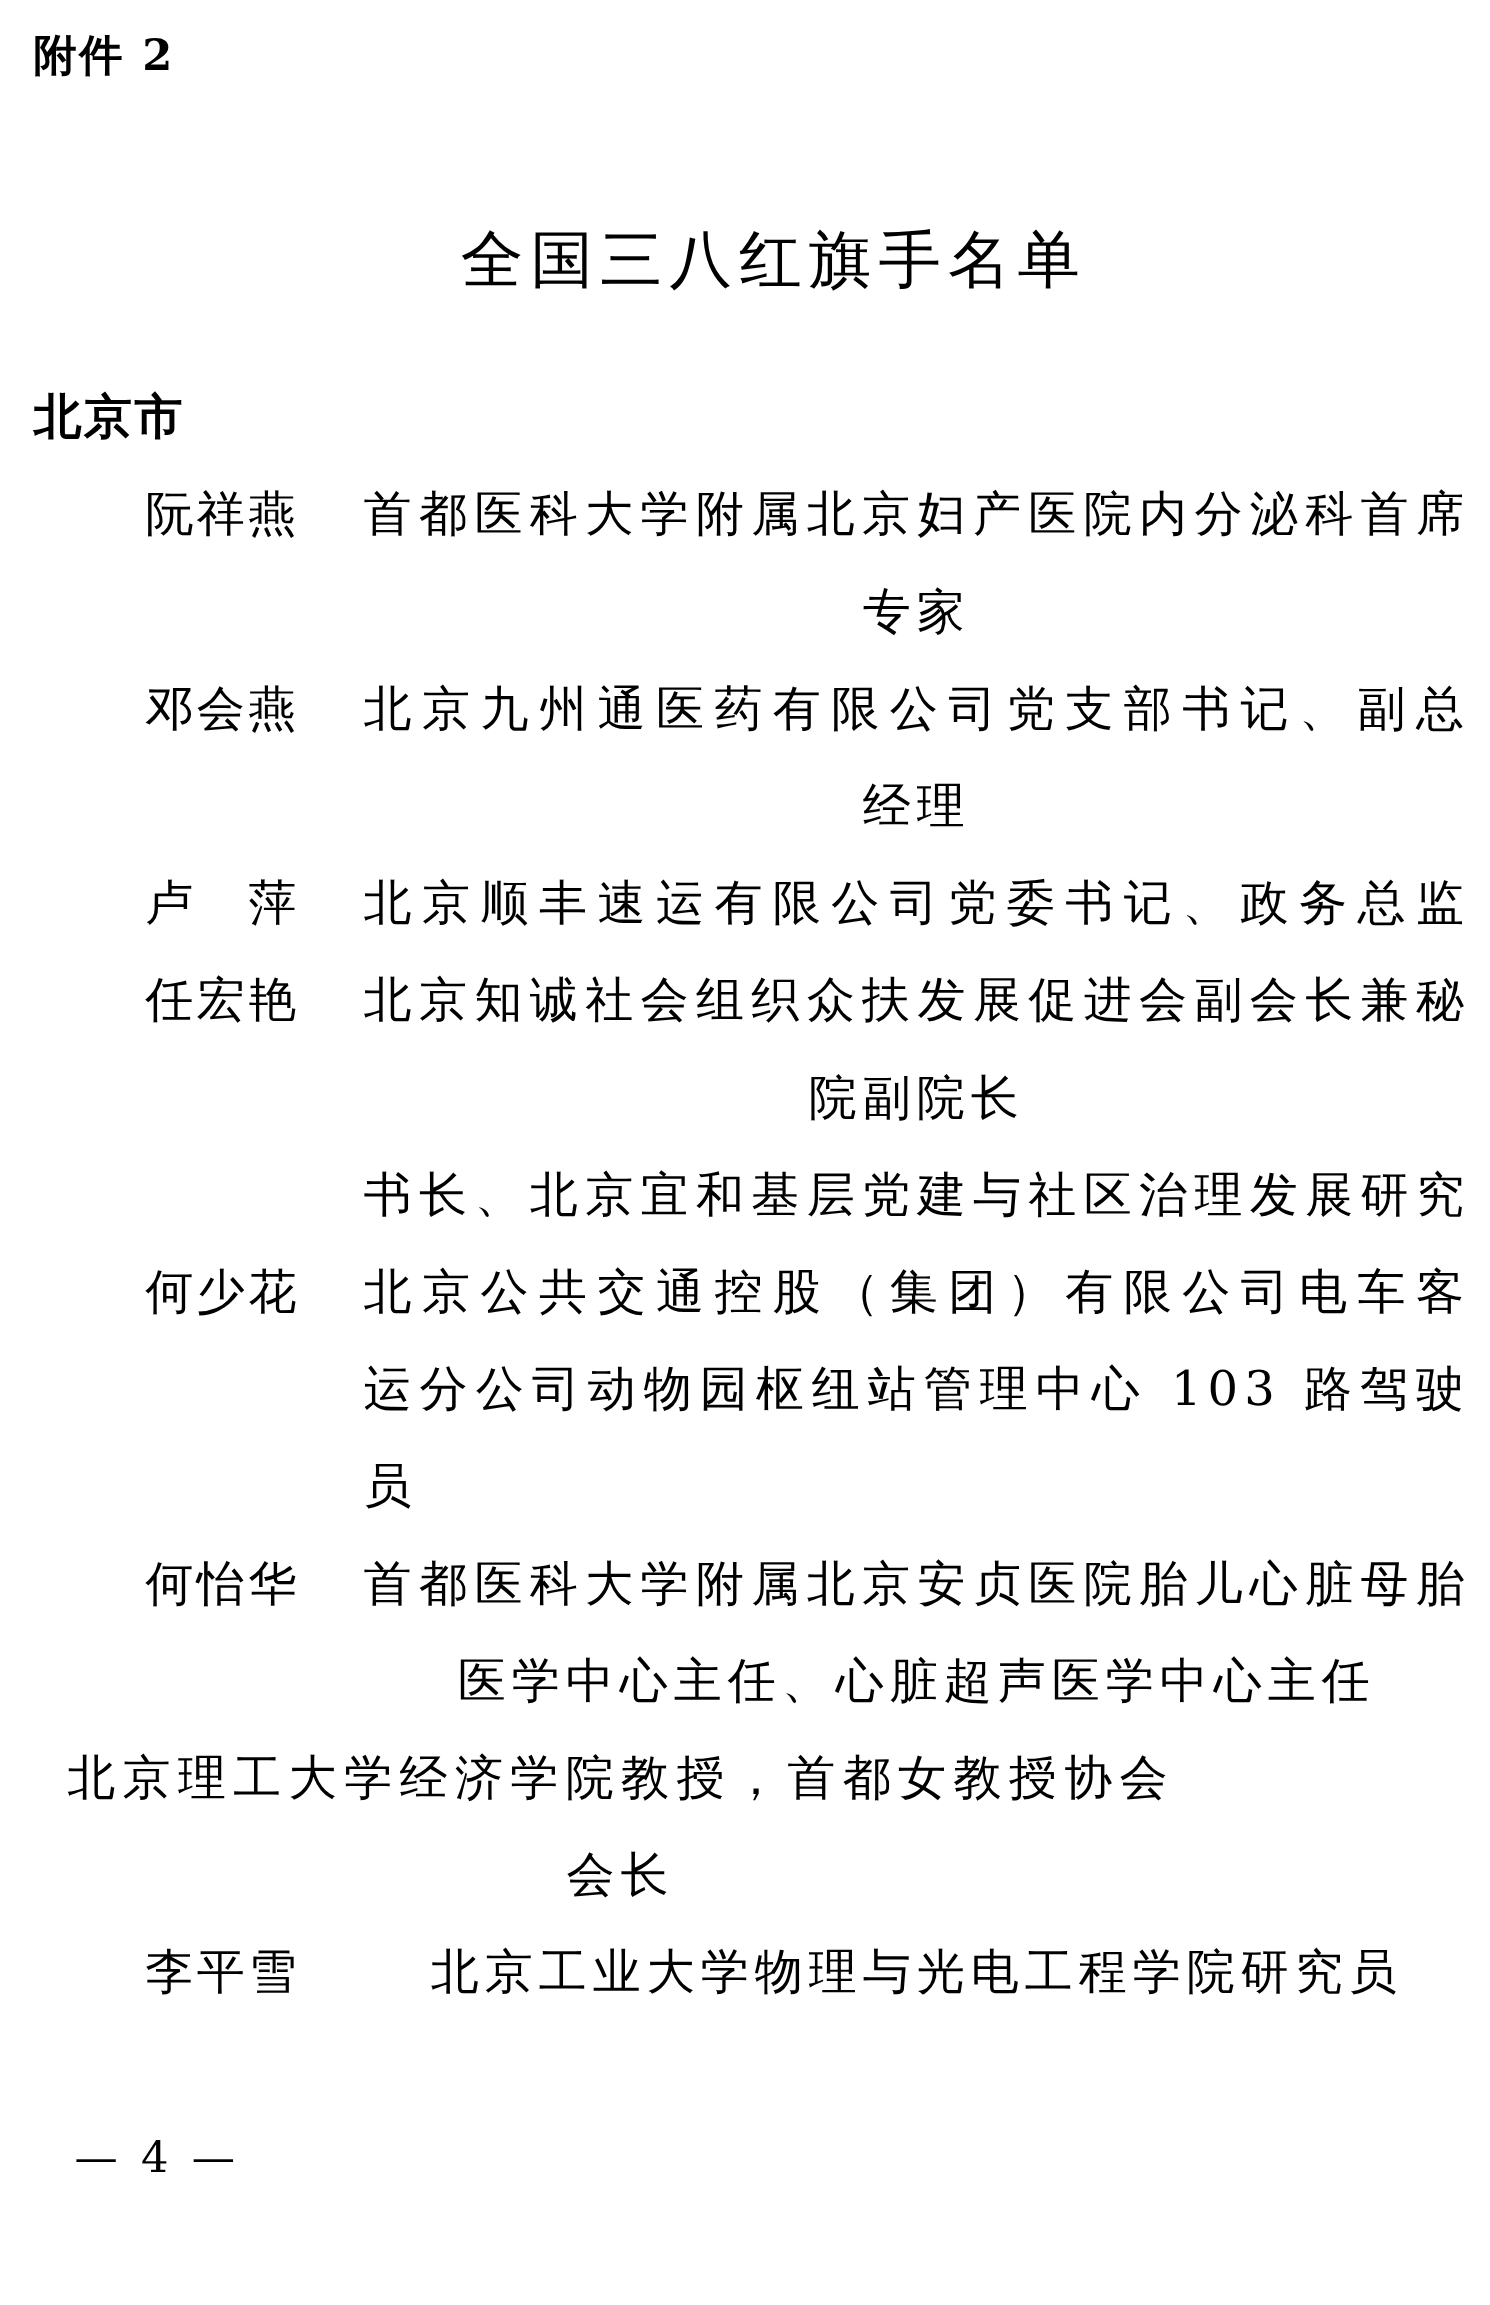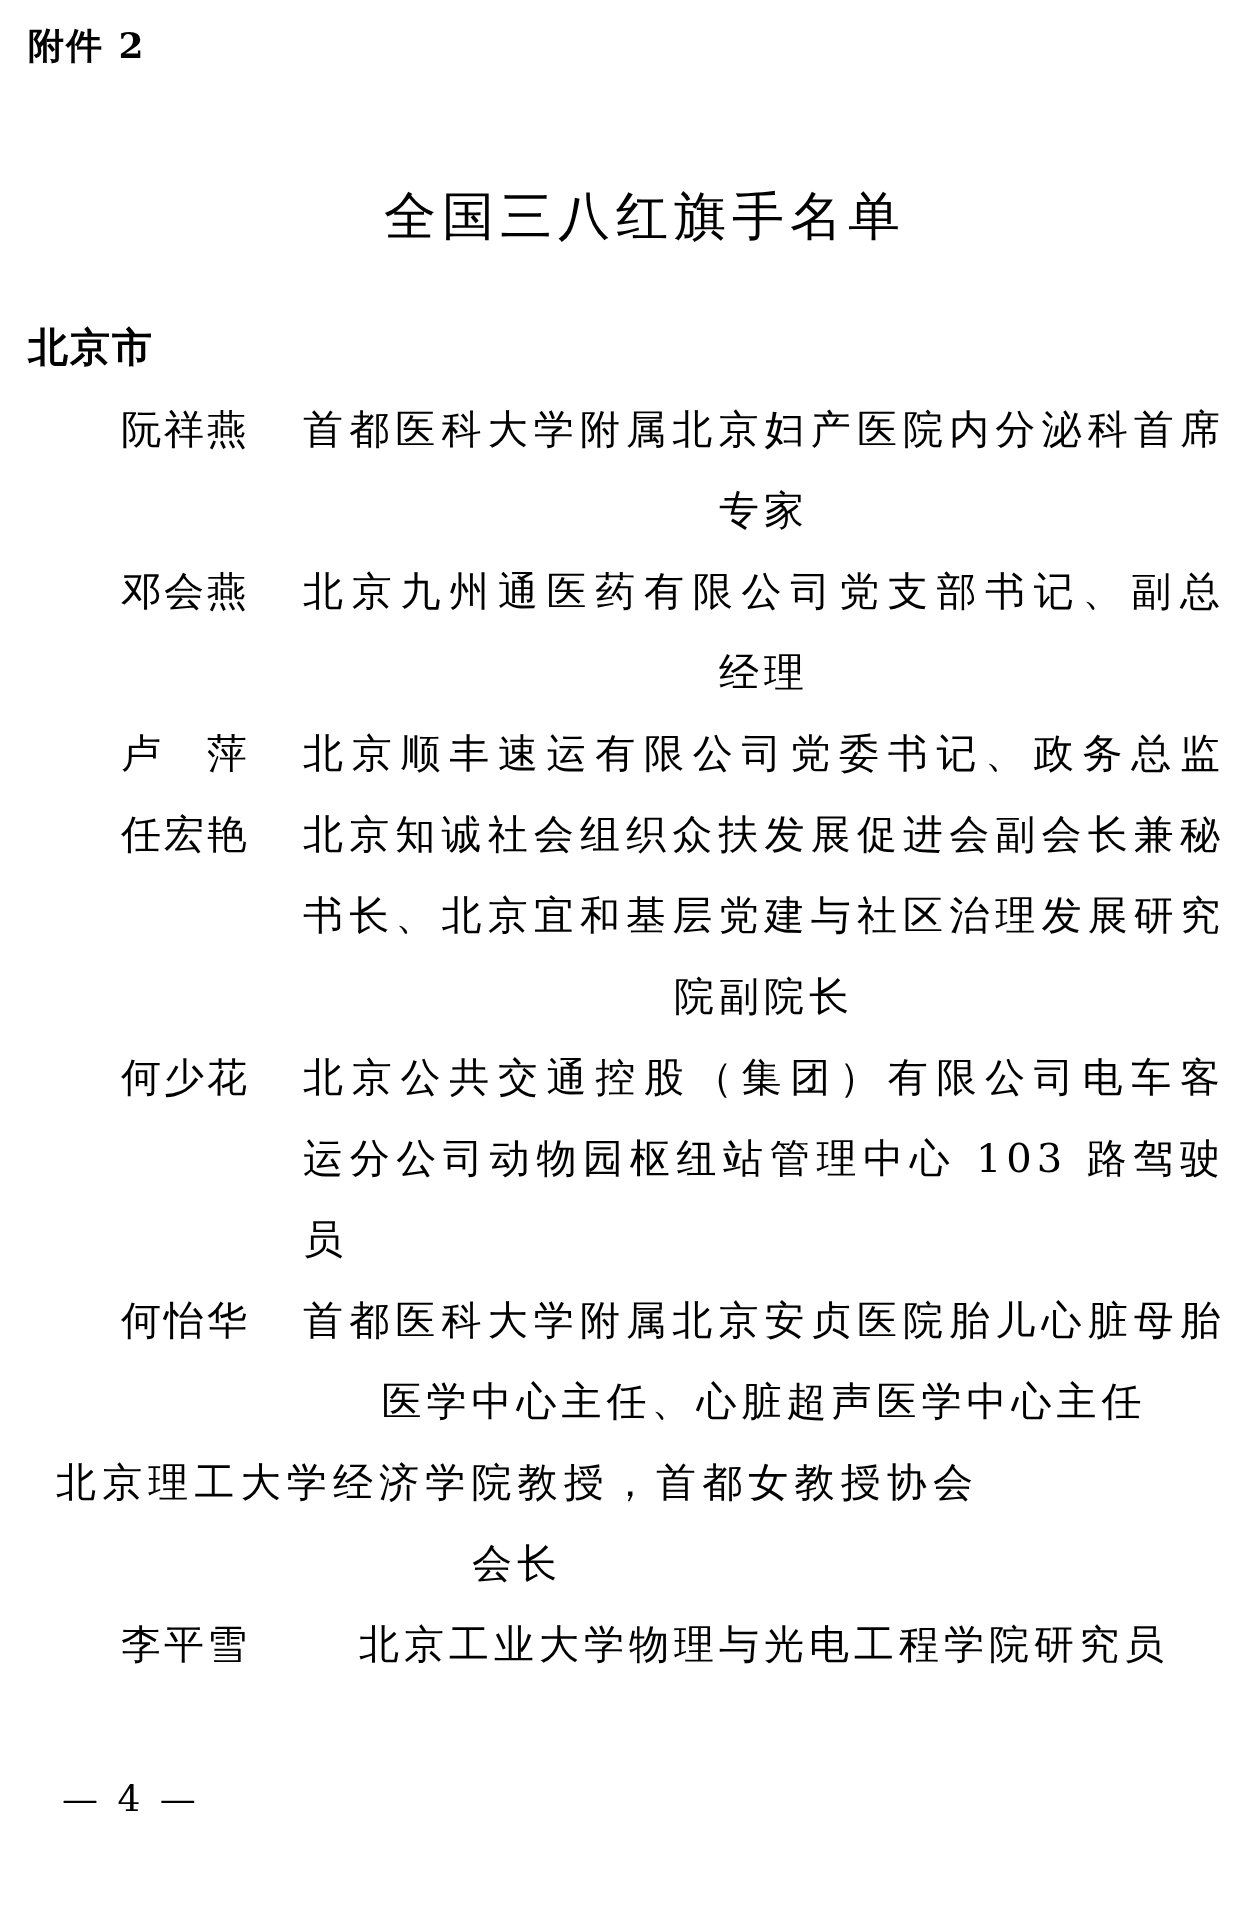--- a/index.html
+++ b/index.html
@@ -110,22 +110,22 @@
       <div class="entry">
         <div class="name">卢　萍</div>
         <div class="desc">
           <div class="dline stretch">北京顺丰速运有限公司党委书记、政务总监</div>
         </div>
       </div>
       <div class="entry">
         <div class="name">任宏艳</div>
         <div class="desc">
           <div class="dline stretch">北京知诚社会组织众扶发展促进会副会长兼秘</div>
+          <div class="dline">院副院长</div>
           <div class="dline stretch">书长、北京宜和基层党建与社区治理发展研究</div>
-          <div class="dline">院副院长</div>
         </div>
       </div>
       <div class="entry">
         <div class="name">何少花</div>
         <div class="desc">
           <div class="dline stretch">北京公共交通控股（集团）有限公司电车客</div>
           <div class="dline stretch">运分公司动物园枢纽站管理中心 103 路驾驶员</div>
         </div>
       </div>
       <div class="entry">

